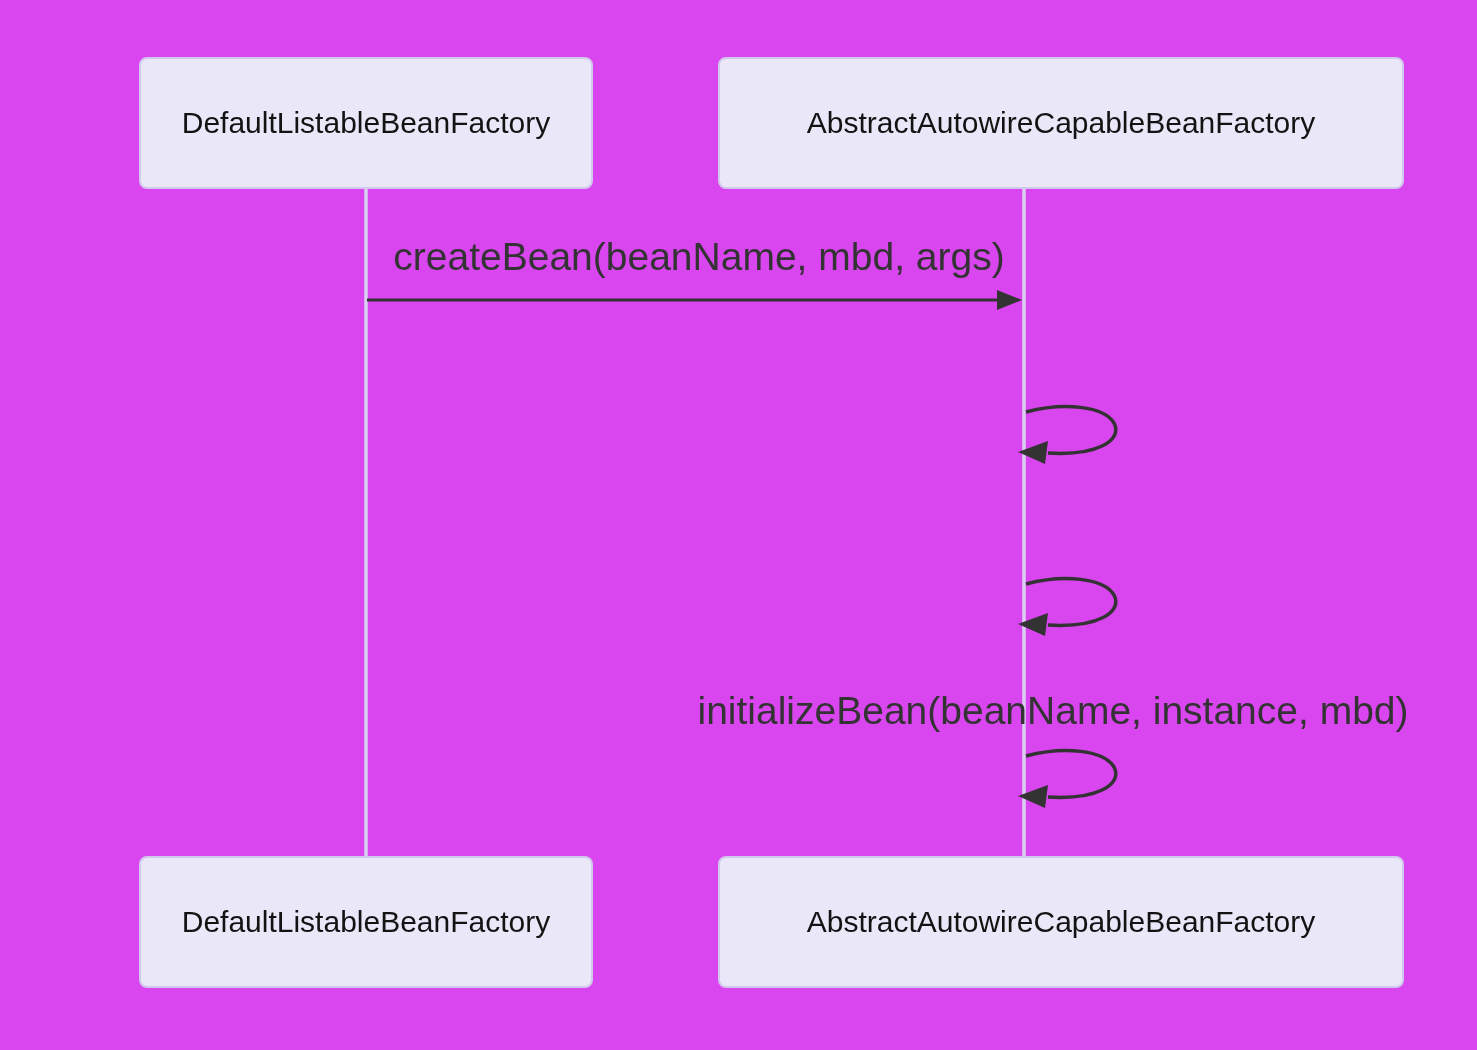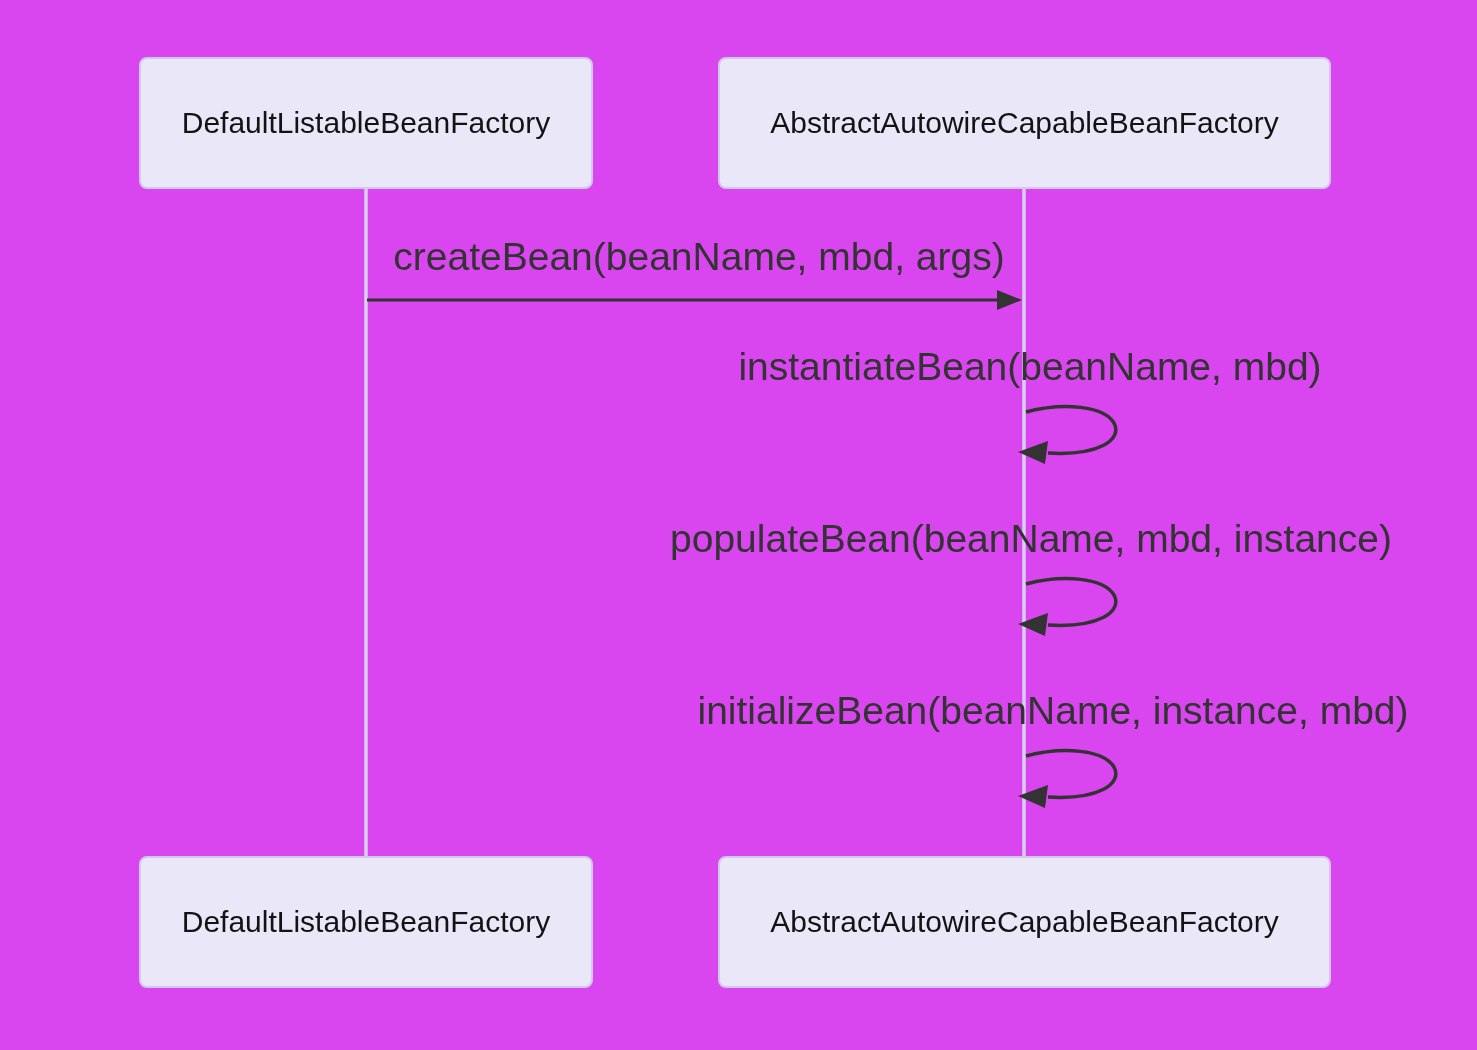--- a/index.html
+++ b/index.html
@@ -28,21 +28,21 @@
     box-sizing: border-box;
     background: #eae8f8;
     border: 2px solid #d2c7ec;
     border-radius: 8px;
     display: flex;
     align-items: center;
     justify-content: center;
     width: 454px;
     height: 132px;
   }
-  .actor-box.wide { width: 613px; }
+  .actor-box.wide { width: 686px; }
   .actor-label {
     font-size: 30px;
     color: #131313;
     white-space: nowrap;
   }
   .msg-label {
     position: absolute;
     transform: translateX(-50%);
     font-size: 39px;
     line-height: 1;
@@ -99,17 +99,15 @@
   </div>
 
   <div class="actor-box" id="actor-bottom-left">
     <span class="actor-label">DefaultListableBeanFactory</span>
   </div>
   <div class="actor-box wide" id="actor-bottom-right">
     <span class="actor-label">AbstractAutowireCapableBeanFactory</span>
   </div>
 
   <div class="msg-label" id="msg-0">createBean(beanName, mbd, args)</div>
-  <div class="msg-label" id="msg-1">instantiateBean(beanName, mbd)</div>
-  <div class="msg-label" id="msg-2">populateBean(beanName, mbd, instance)</div>
   <div class="msg-label" id="msg-3">initializeBean(beanName, instance, mbd)</div>
 
 </div>
 
 </body></html>

